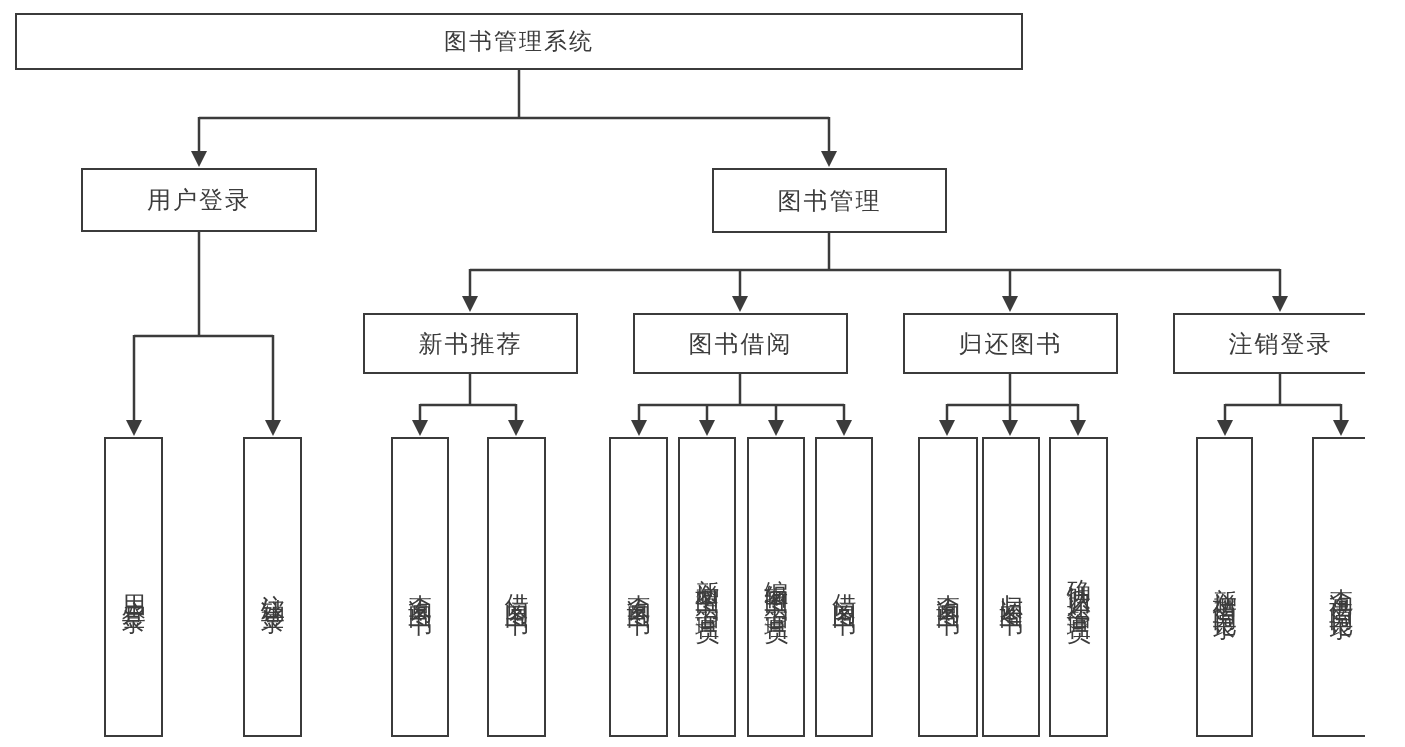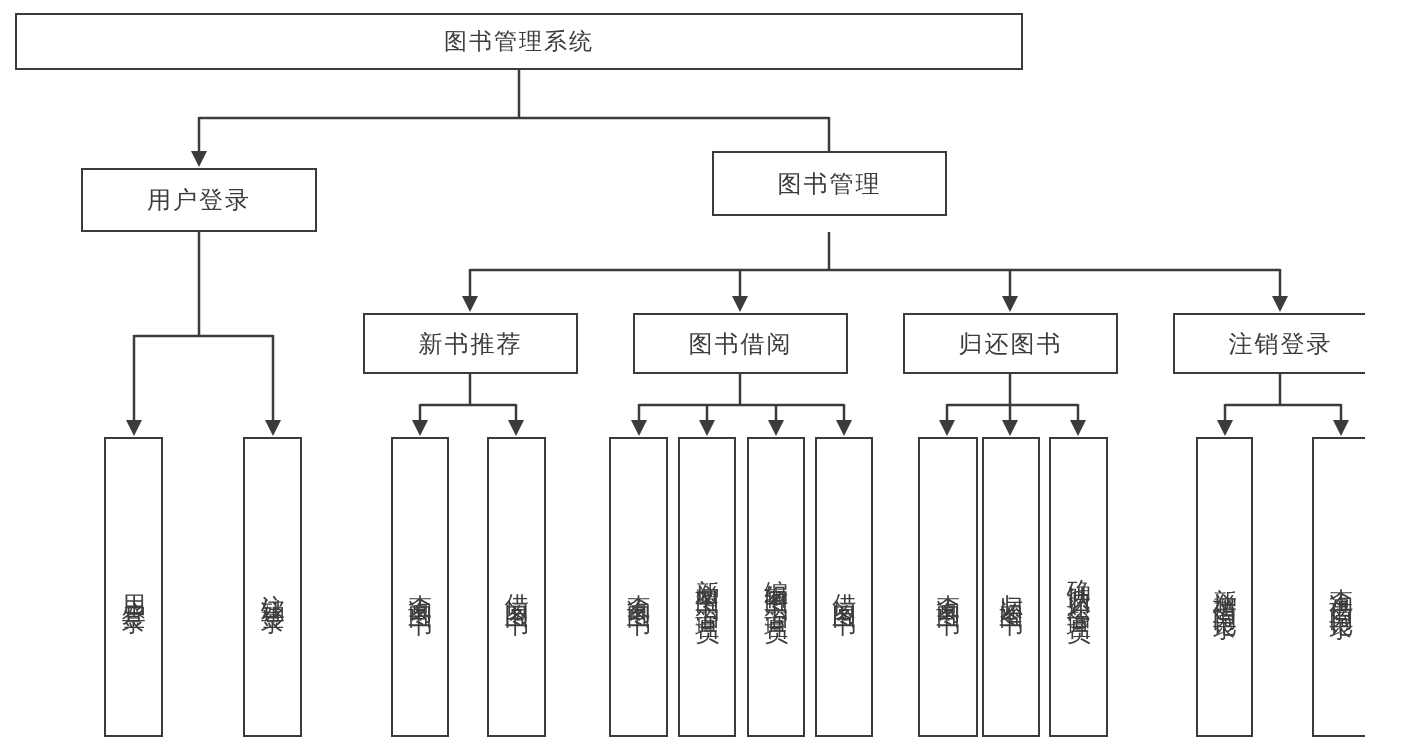--- a/index.html
+++ b/index.html
@@ -132,21 +132,21 @@
     </g>
   </svg>
 
   <div class="hbox root" style="left:15px;top:13px;width:1008px;height:57px">
     <span>图书管理系统</span>
   </div>
 
   <div class="hbox" style="left:81px;top:168px;width:236px;height:64px">
     <span>用户登录</span>
   </div>
-  <div class="hbox" style="left:712px;top:151px;width:235px;height:65px">
+  <div class="hbox" style="left:712px;top:168px;width:235px;height:65px">
     <span>图书管理</span>
   </div>
 
   <div class="hbox" style="left:633px;top:313px;width:215px;height:61px">
     <span>图书借阅</span>
   </div>
   <div class="hbox" style="left:363px;top:313px;width:215px;height:61px">
     <span>新书推荐</span>
   </div>
   <div class="hbox" style="left:903px;top:313px;width:215px;height:61px">

